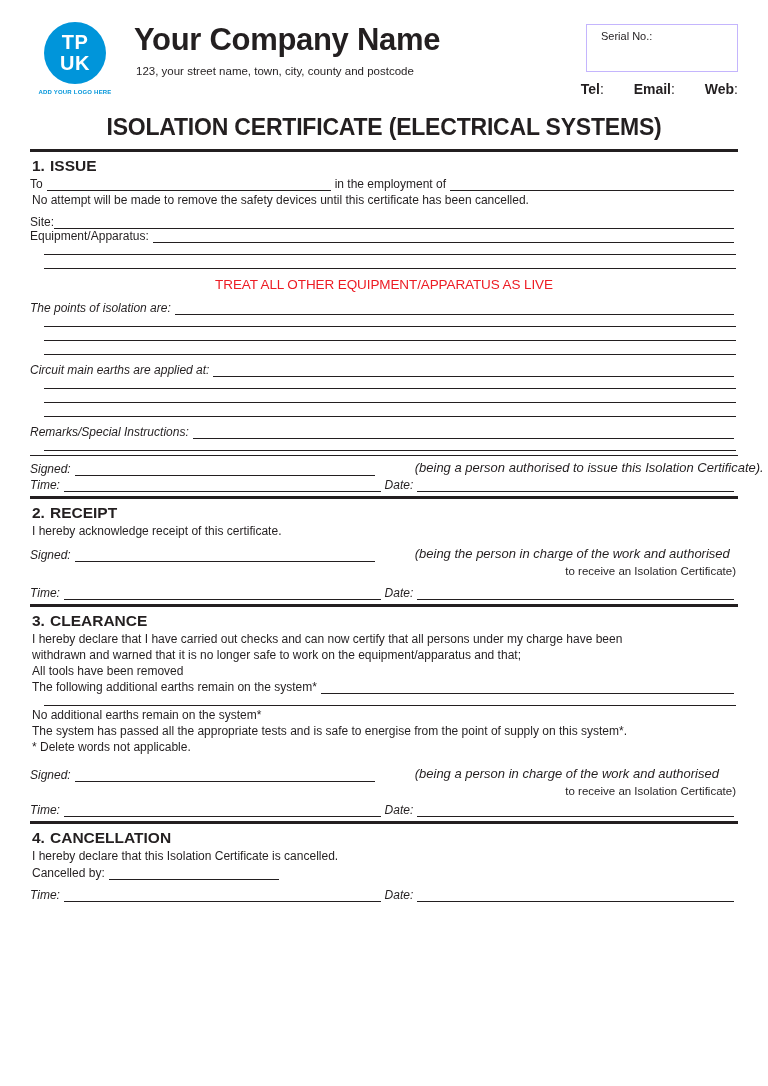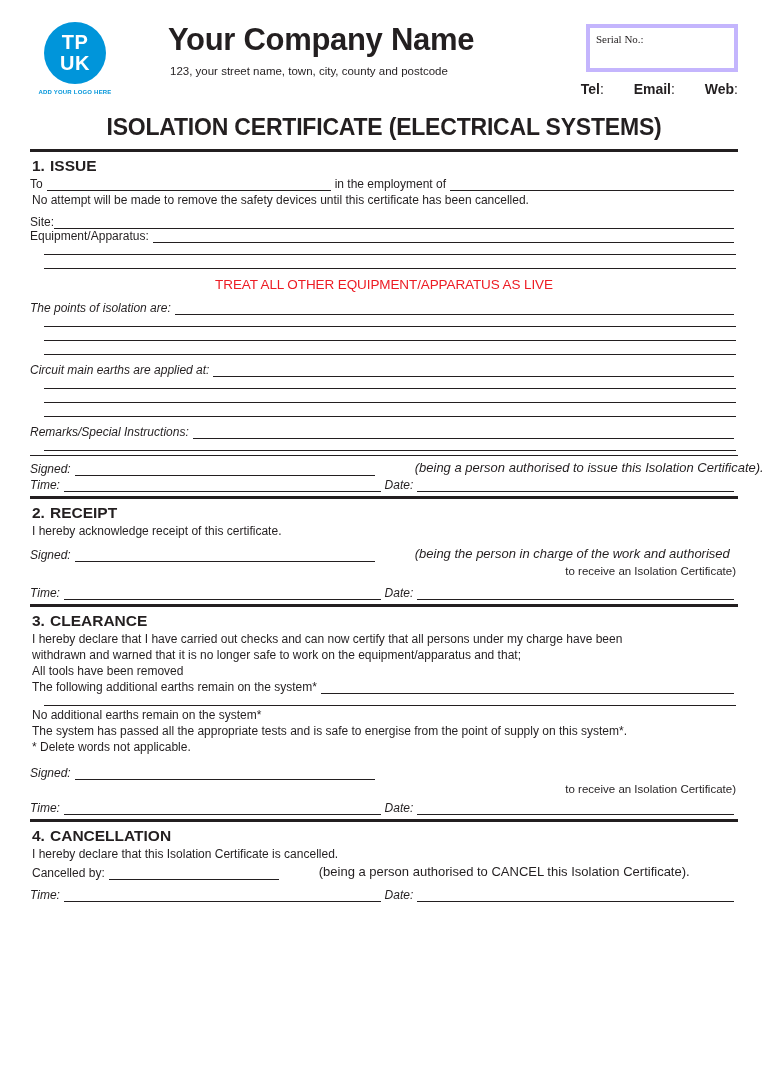--- a/index.html
+++ b/index.html
@@ -22,21 +22,20 @@
     padding: 18px 30px 0 30px;
     position: relative;
   }
 
   
   .header {
     display: flex;
     align-items: flex-start;
     position: relative;
     height: 92px;
-    gap: 34px;
   }
   .logo-block {
     width: 90px;
     flex: 0 0 90px;
     text-align: center;
     padding-top: 4px;
   }
   .logo-circle {
     width: 62px;
     height: 62px;
@@ -87,25 +86,24 @@
   }
   .company-contacts b { font-weight: bold; }
   .company-contacts .sp { display: inline-block; width: 26px; }
 
   .serial-box {
     position: absolute;
     right: 0;
     top: 6px;
     width: 152px;
     height: 48px;
-    border: 4px solid #c4b5fd;
+    border: 1px solid #c4b5fd;
     box-sizing: border-box;
-    padding: 5px 6px;
+    padding: 5px 14px;
     font-size: 11px;
-    font-family: Liberation Serif, serif;
   }
 
   
   .doc-title {
     text-align: center;
     font-size: 23px;
     font-weight: bold;
     letter-spacing: -0.2px;
     margin: 4px 0 8px 0;
   }
@@ -331,20 +329,21 @@
 
   <div class="body-text">No additional earths remain on the system*</div>
   <div class="body-text">The system has passed all the appropriate tests and is safe to energise from the point of supply on this system*.</div>
   <div class="body-text">* Delete words not applicable.</div>
 
   <div class="spacer-8"></div>
 
   <div class="line-row indent">
     <span class="lbl">Signed:</span>
     <span class="fill w-lg"></span>
+    <span class="paren">(being a person in charge of the work and authorised</span>
   </div>
   <div class="note-right">to receive an Isolation Certificate)</div>
 
   <div class="spacer-2"></div>
 
   <div class="line-row indent">
     <span class="lbl">Time:</span>
     <span class="fill"></span>
     <span class="lbl">Date:</span>
     <span class="fill"></span>
@@ -353,21 +352,20 @@
   <hr class="rule-thick">
 
   <div class="sec-head">
     <span class="num">4.</span><span>CANCELLATION</span>
   </div>
   <div class="body-text">I hereby declare that this Isolation Certificate is cancelled.</div>
 
   <div class="line-row" style="margin-left:2px;">
     <span class="lbl">Cancelled by:</span>
     <span class="fill w-sm"></span>
-    <span class="paren">(being a person authorised to CANCEL this Isolation Certificate).</span>
   </div>
 
   <div class="spacer-4"></div>
 
   <div class="line-row indent">
     <span class="lbl">Time:</span>
     <span class="fill"></span>
     <span class="lbl">Date:</span>
     <span class="fill"></span>
   </div>

